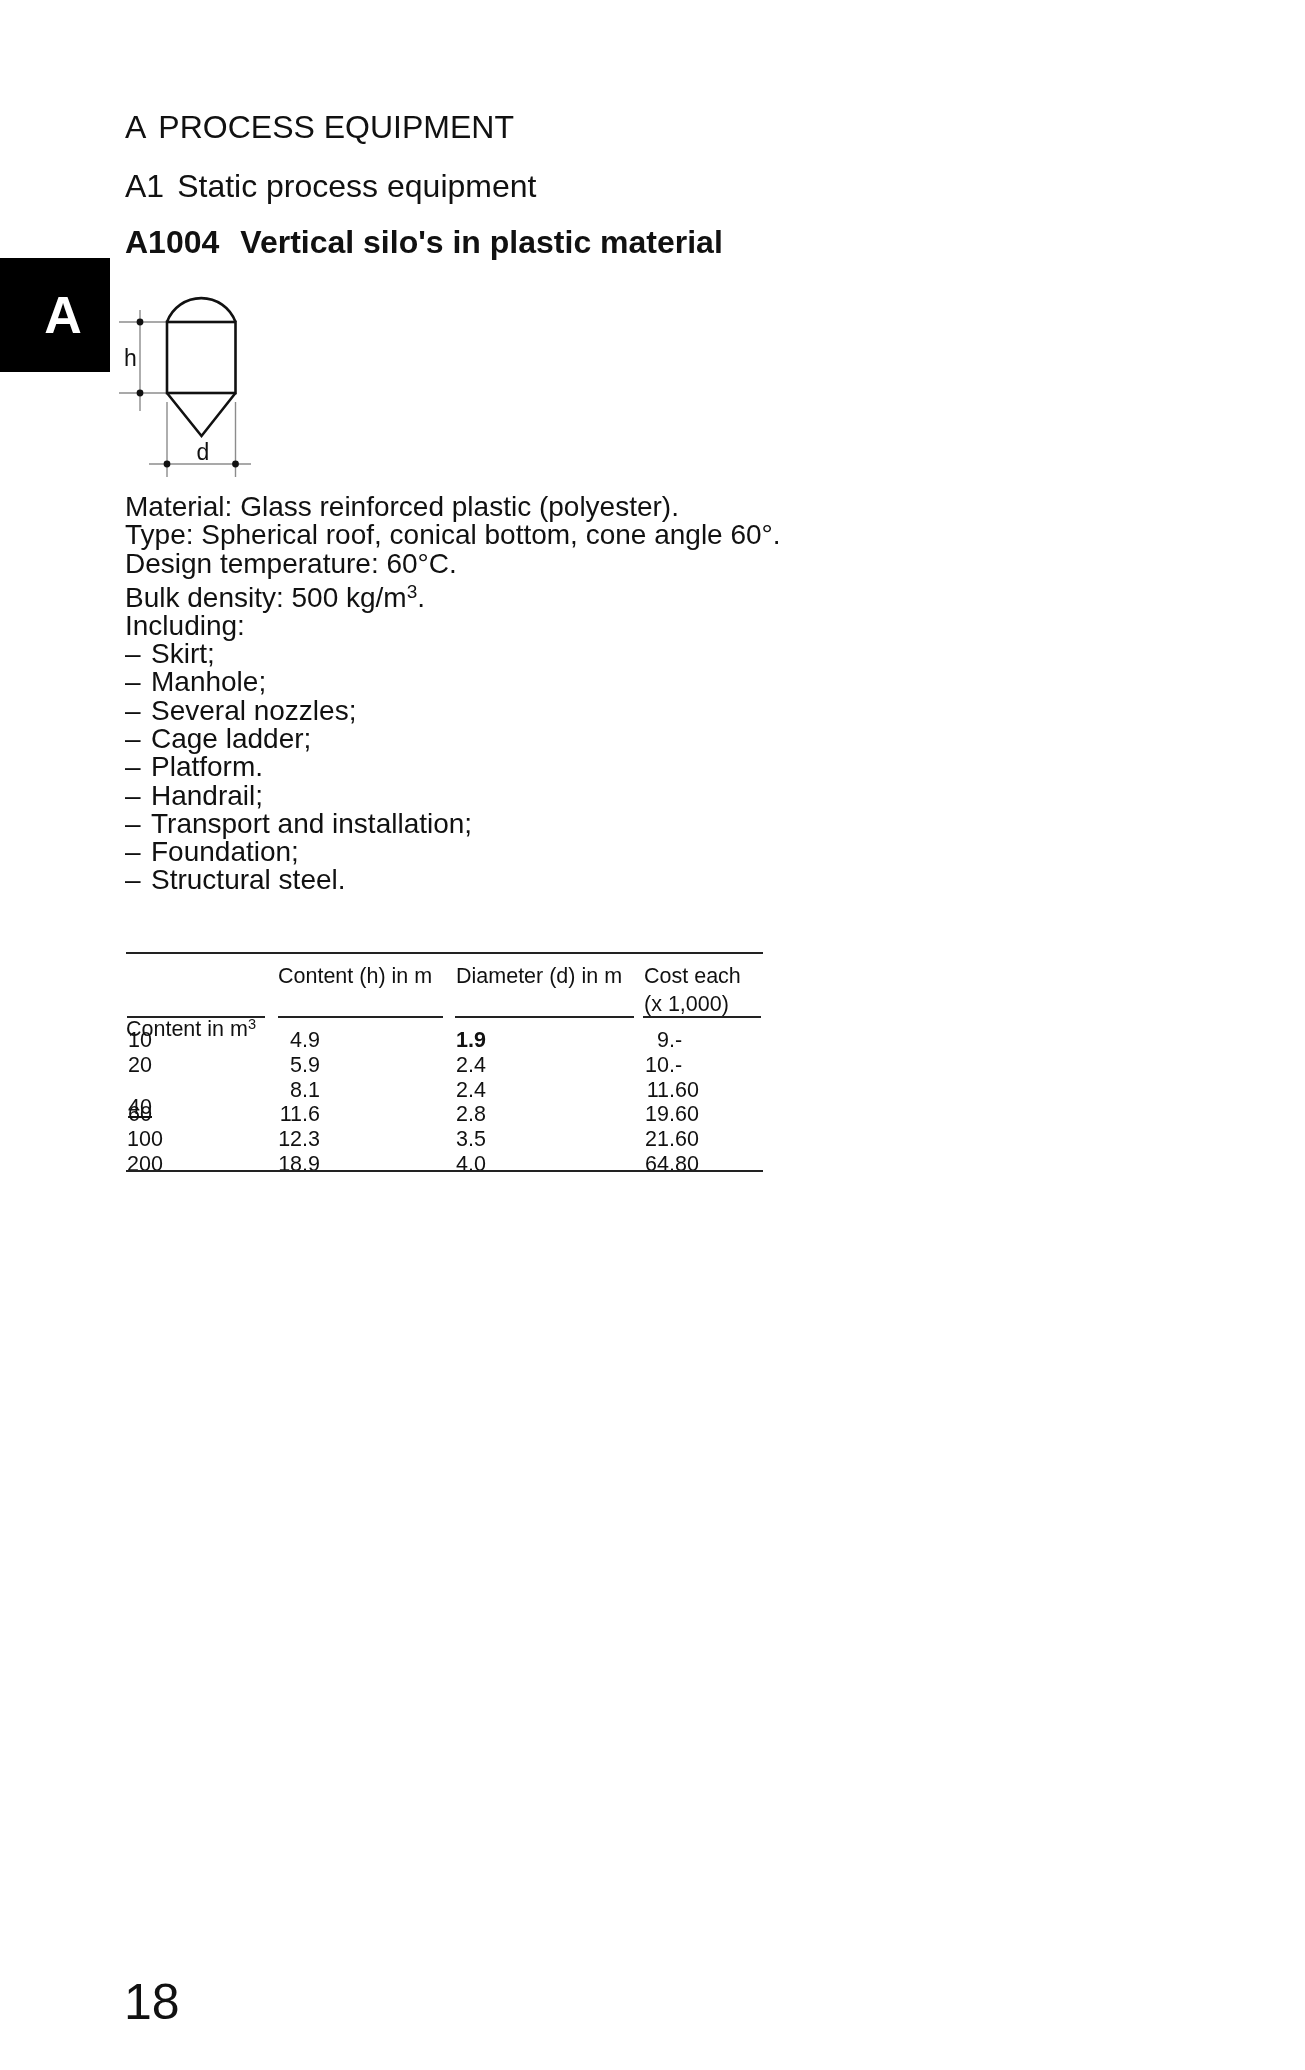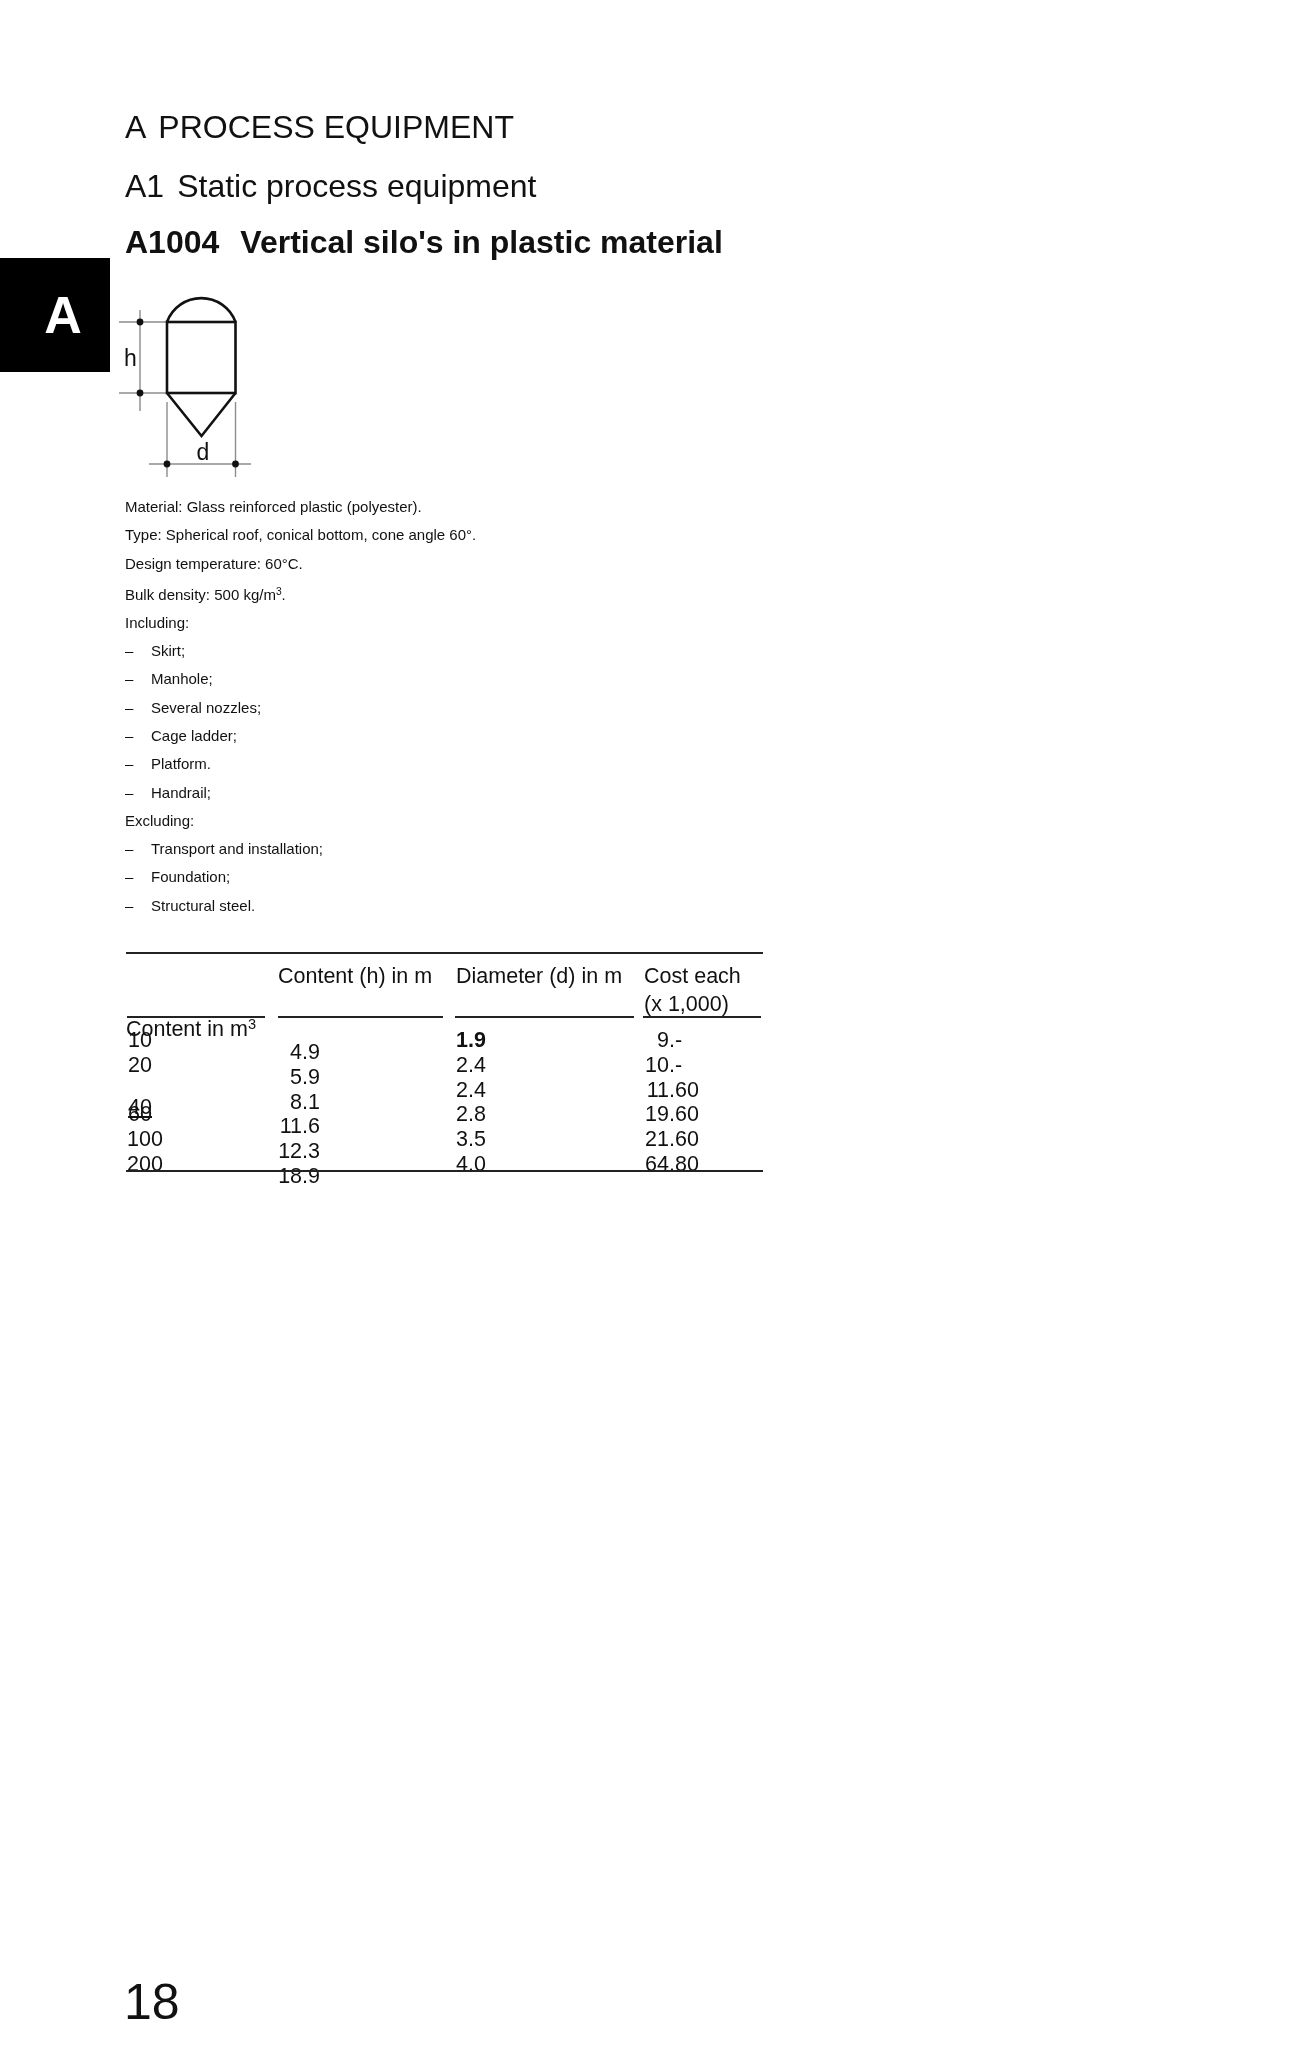--- a/index.html
+++ b/index.html
@@ -17,21 +17,21 @@
   .h3 .code { margin-right:21px; }
 
   .chapter-tab {
     left:0; top:258px; width:110px; height:114px; background:#000;
     color:#fff; font-size:52px; font-weight:700; text-align:center;
     line-height:114px; padding-left:16px; box-sizing:border-box;
   }
 
   .diagram { left:100px; top:280px; }
 
-  .spec { left:125px; top:493px; width:560px; font-size:15px; line-height:28.3px; }
+  .spec { left:125px; top:493px; width:560px; font-size:28px; line-height:28.3px; }
   .spec .line { white-space:nowrap; }
   .spec .dash { display:inline-block; width:26px; }
   .sup { font-size:68%; vertical-align:0.45em; letter-spacing:0; }
 
   .rule { background:#222; height:2px; }
   .rule-top    { left:126px; top:952px;  width:637px; }
   .rule-bottom { left:126px; top:1170px; width:637px; }
   .colrule { top:1016px; }
   .colrule.c1 { left:127px; width:138px; }
   .colrule.c2 { left:278px; width:165px; }
@@ -39,21 +39,21 @@
   .colrule.c4 { left:643px; width:118px; }
 
   .th { top:962px; font-size:21.5px; line-height:28px; white-space:nowrap; }
   .th.c1 { left:126px;margin-top:48px; }
   .th.c2 { left:278px; }
   .th.c3 { left:456px; }
   .th.c4 { left:644px; }
 
   .cell { position:absolute; font-size:21.5px; line-height:24.8px; height:24.8px; white-space:nowrap; }
   .cell.c1 { left:127px; width:25px; text-align:right; }
-  .cell.c2 { left:276px; width:44px; text-align:right;margin-top:12px; }
+  .cell.c2 { left:276px; width:44px; text-align:right; }
   .cell.c3 { left:456px; }
   .cell.c4 { left:644px; }
   .cell .int { display:inline-block; width:25px; text-align:right; }
 
   .page-number { left:124px; top:1977px; font-size:50px; font-weight:400; line-height:1; }
 </style>
 </head>
 <body>
 
 <div class="page">
@@ -107,21 +107,20 @@
       <div class="line"><span>Type: Spherical roof, conical bottom, cone angle 60°.</span></div>
       <div class="line"><span>Design temperature: 60°C.</span></div>
       <div class="line"><span>Bulk density: 500 kg/m</span><span class="sup">3</span><span>.</span></div>
       <div class="line"><span>Including:</span></div>
       <div class="line"><span class="dash">–</span><span>Skirt;</span></div>
       <div class="line"><span class="dash">–</span><span>Manhole;</span></div>
       <div class="line"><span class="dash">–</span><span>Several nozzles;</span></div>
       <div class="line"><span class="dash">–</span><span>Cage ladder;</span></div>
       <div class="line"><span class="dash">–</span><span>Platform.</span></div>
       <div class="line"><span class="dash">–</span><span>Handrail;</span></div>
-      <div class="line"><span>Excluding:</span></div>
       <div class="line"><span class="dash">–</span><span>Transport and installation;</span></div>
       <div class="line"><span class="dash">–</span><span>Foundation;</span></div>
       <div class="line"><span class="dash">–</span><span>Structural steel.</span></div>
     </div>
 
   <div>
     <div class="abs rule rule-top"></div>
 
     <div class="abs th c1">
       <span>Content in m</span><span class="sup">3</span>

